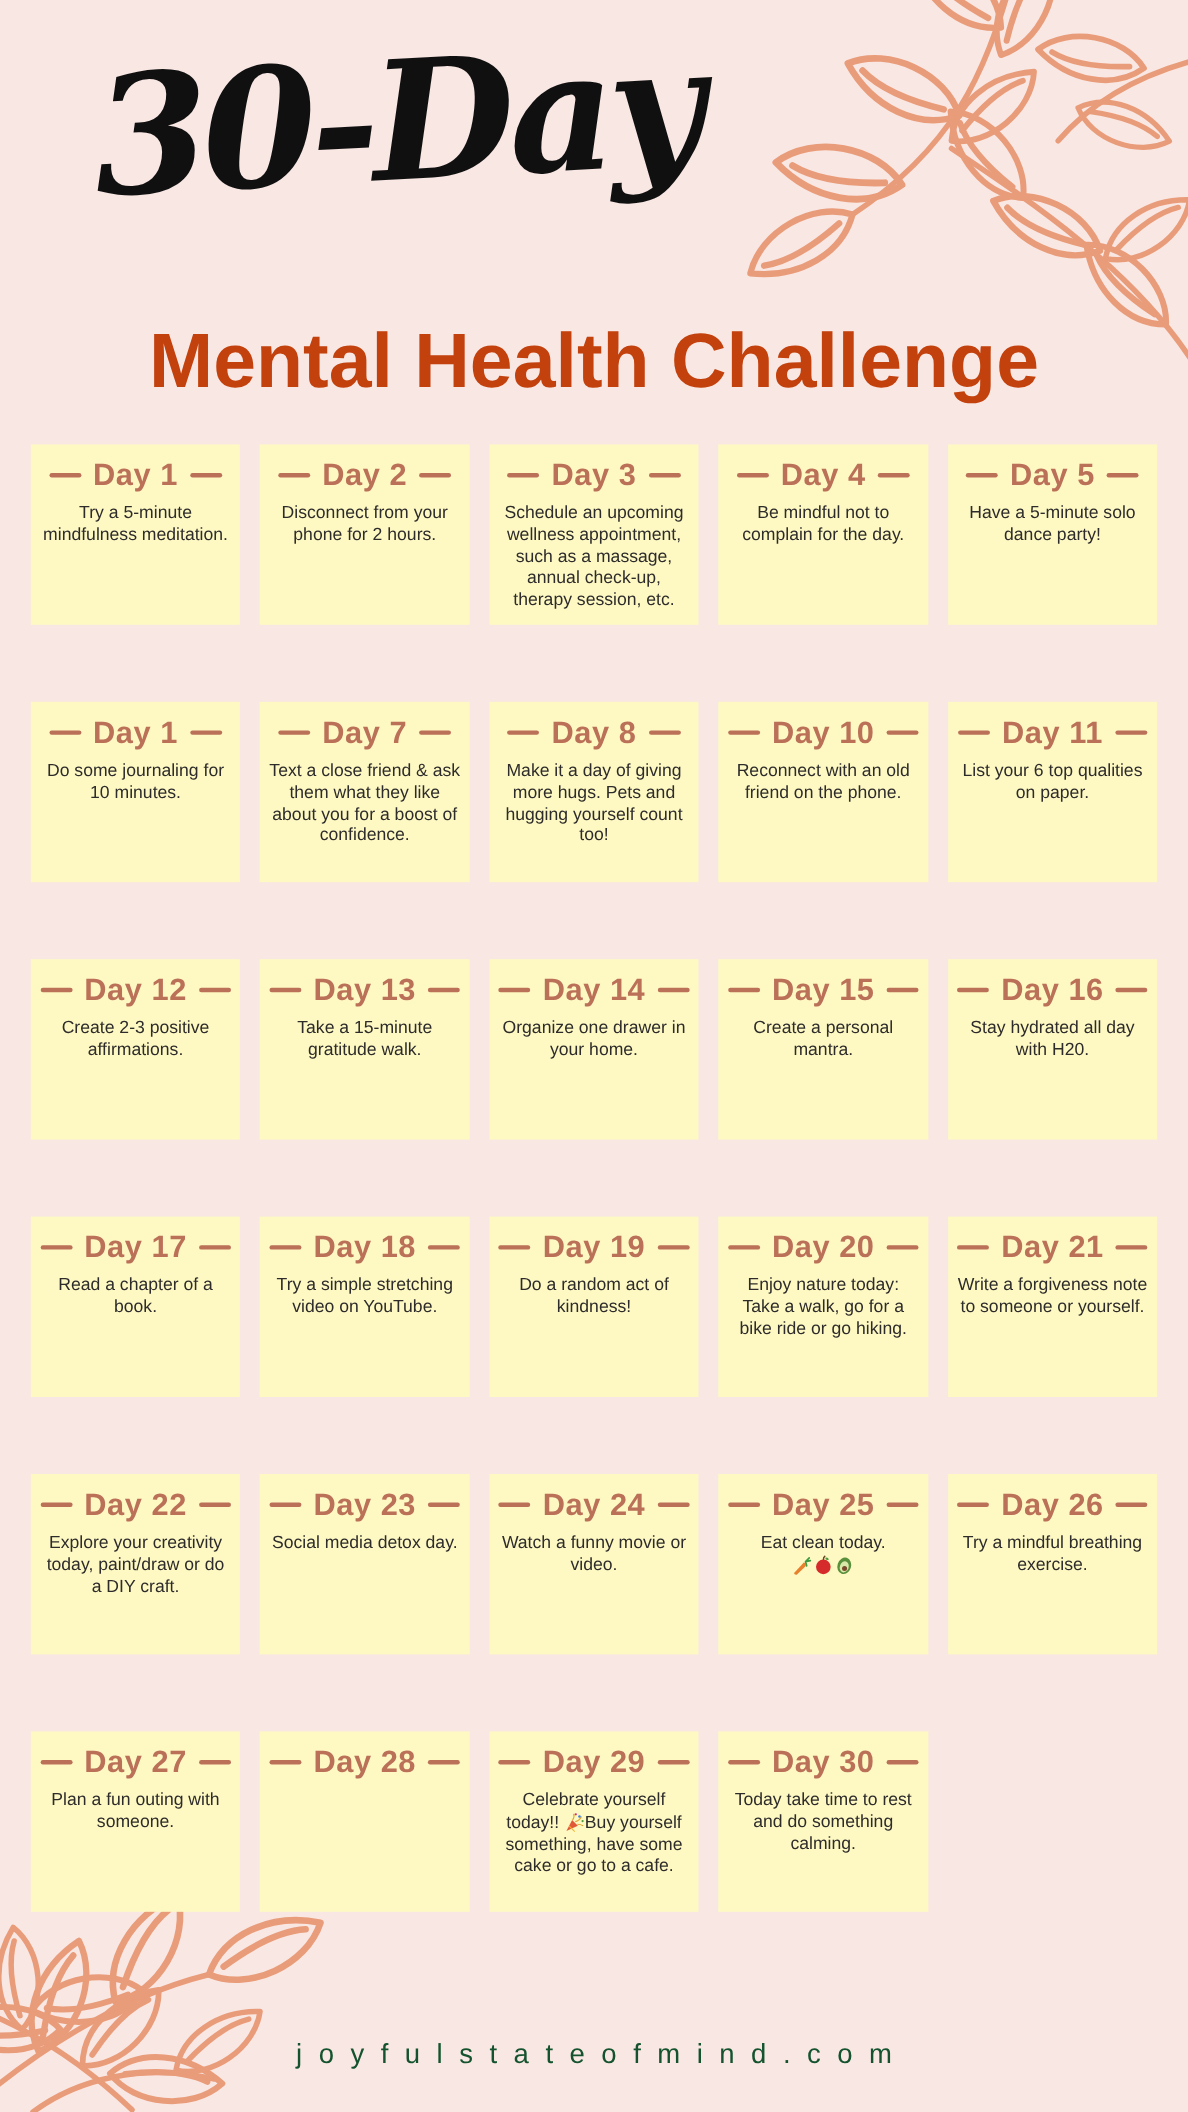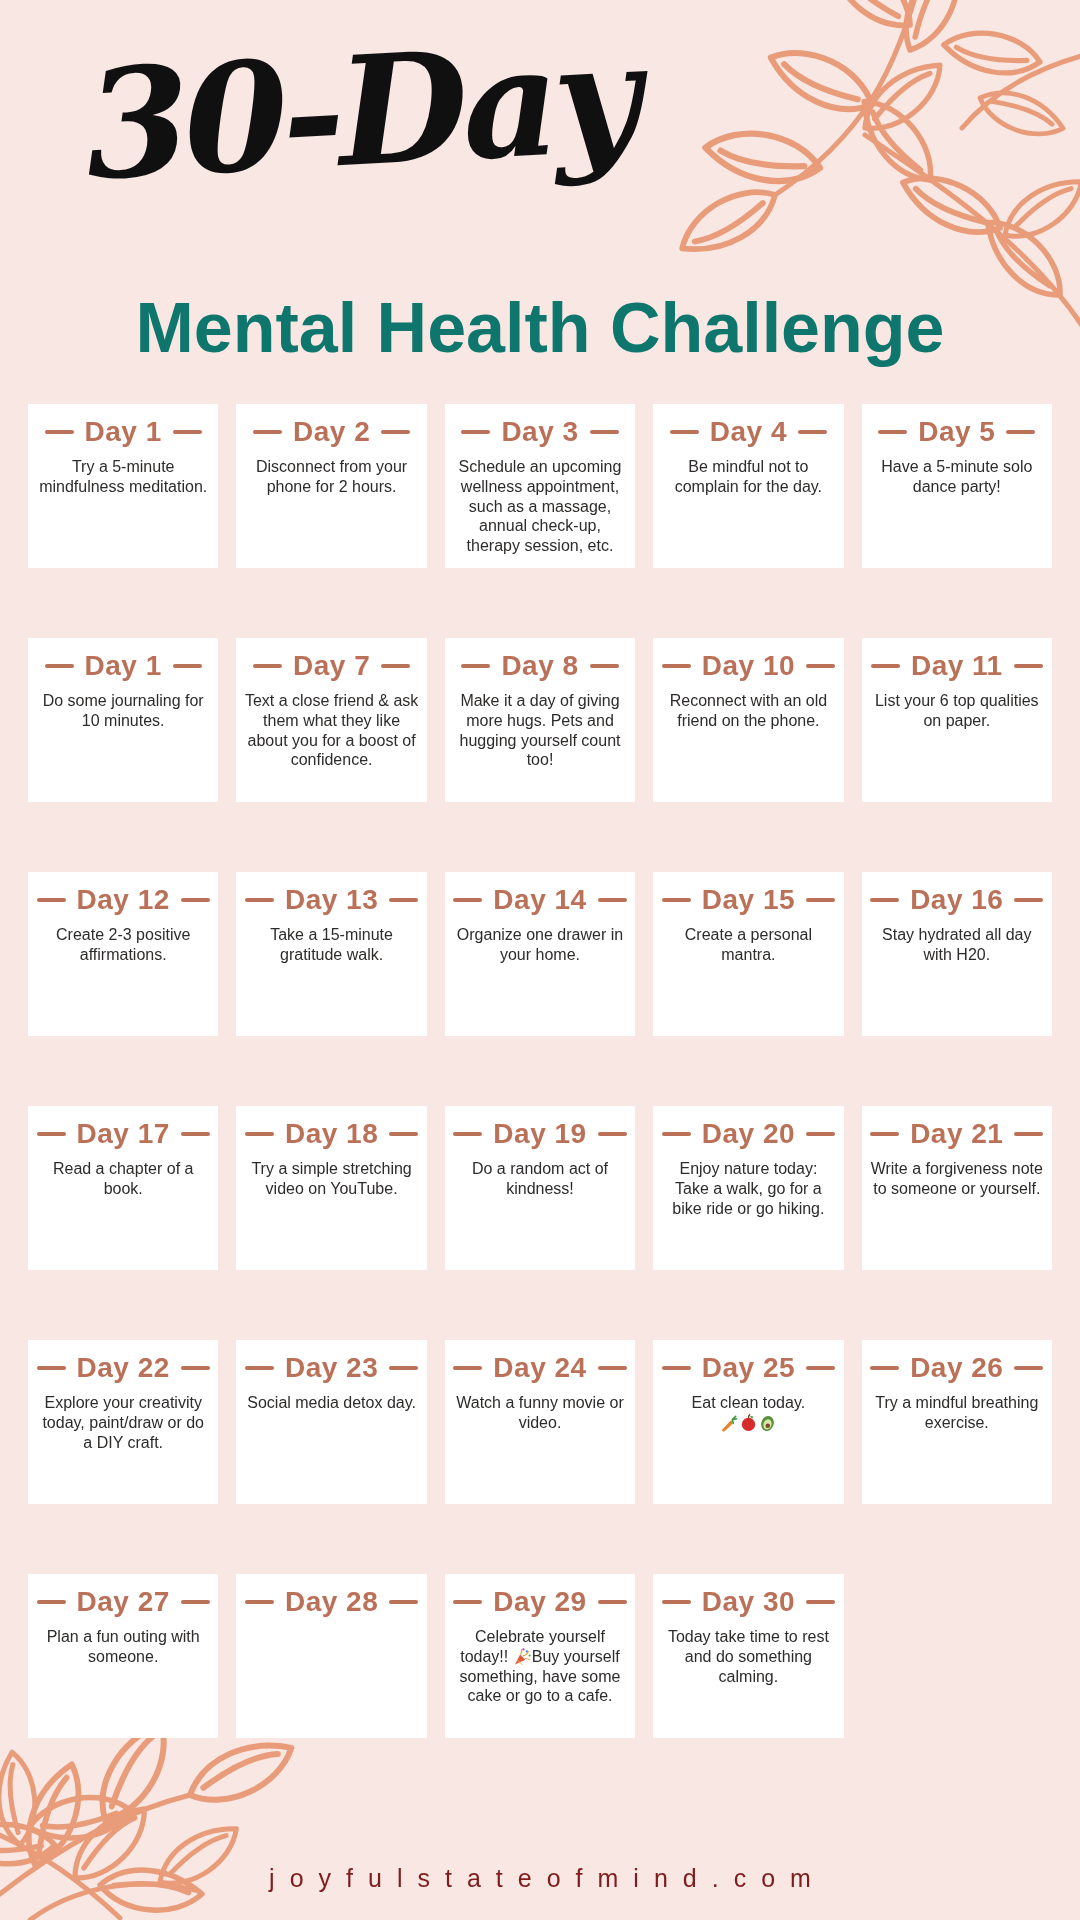--- a/index.html
+++ b/index.html
@@ -32,31 +32,31 @@
     font-size: 150px; line-height: 1.25;
     letter-spacing: -6px;
     color: #101010;
     transform: rotate(-3deg);
   }
   .title-main {
     position: absolute; top: 288px; left: 0; width: 100%;
     text-align: center;
     font-size: 70px; font-weight: bold;
     letter-spacing: 0px;
-    color: #0f766e;
+    color: #c2410c;
   }
   
   .grid {
     position: absolute; top: 404px; left: 28px; right: 28px;
     display: grid;
     grid-template-columns: repeat(5, 1fr);
     column-gap: 18px; row-gap: 70px;
   }
   .card {
-    background: #ffffff;
+    background: #fef9c3;
     height: 164px;
     box-sizing: border-box;
     padding: 10px 4px 6px 4px;
     text-align: center;
   }
   .card-header {
     display: flex; align-items: center; justify-content: center;
     gap: 11px;
     margin-top: 2px;
   }
@@ -72,24 +72,24 @@
   }
   .card-text {
     margin-top: 9px;
     padding: 0 4px;
     font-size: 16px; line-height: 1.24;
     color: #2E2C2B;
   }
   .card-text svg.emoji { width: 19px; height: 19px; vertical-align: -4px; }
   
   .footer {
-    position: absolute; bottom: 27px; left: 0; width: 100%;
+    position: absolute; bottom: 38px; left: 0; width: 100%;
     text-align: center;
     font-size: 25px; letter-spacing: 15px;
-    color: #7f1d1d;
+    color: #14532d;
     text-indent: 15px;
   }
 </style>
 </head>
 <body>
 
 <div class="poster">
 
   <svg width="0" height="0" style="position:absolute" aria-hidden="true">
     <defs>

